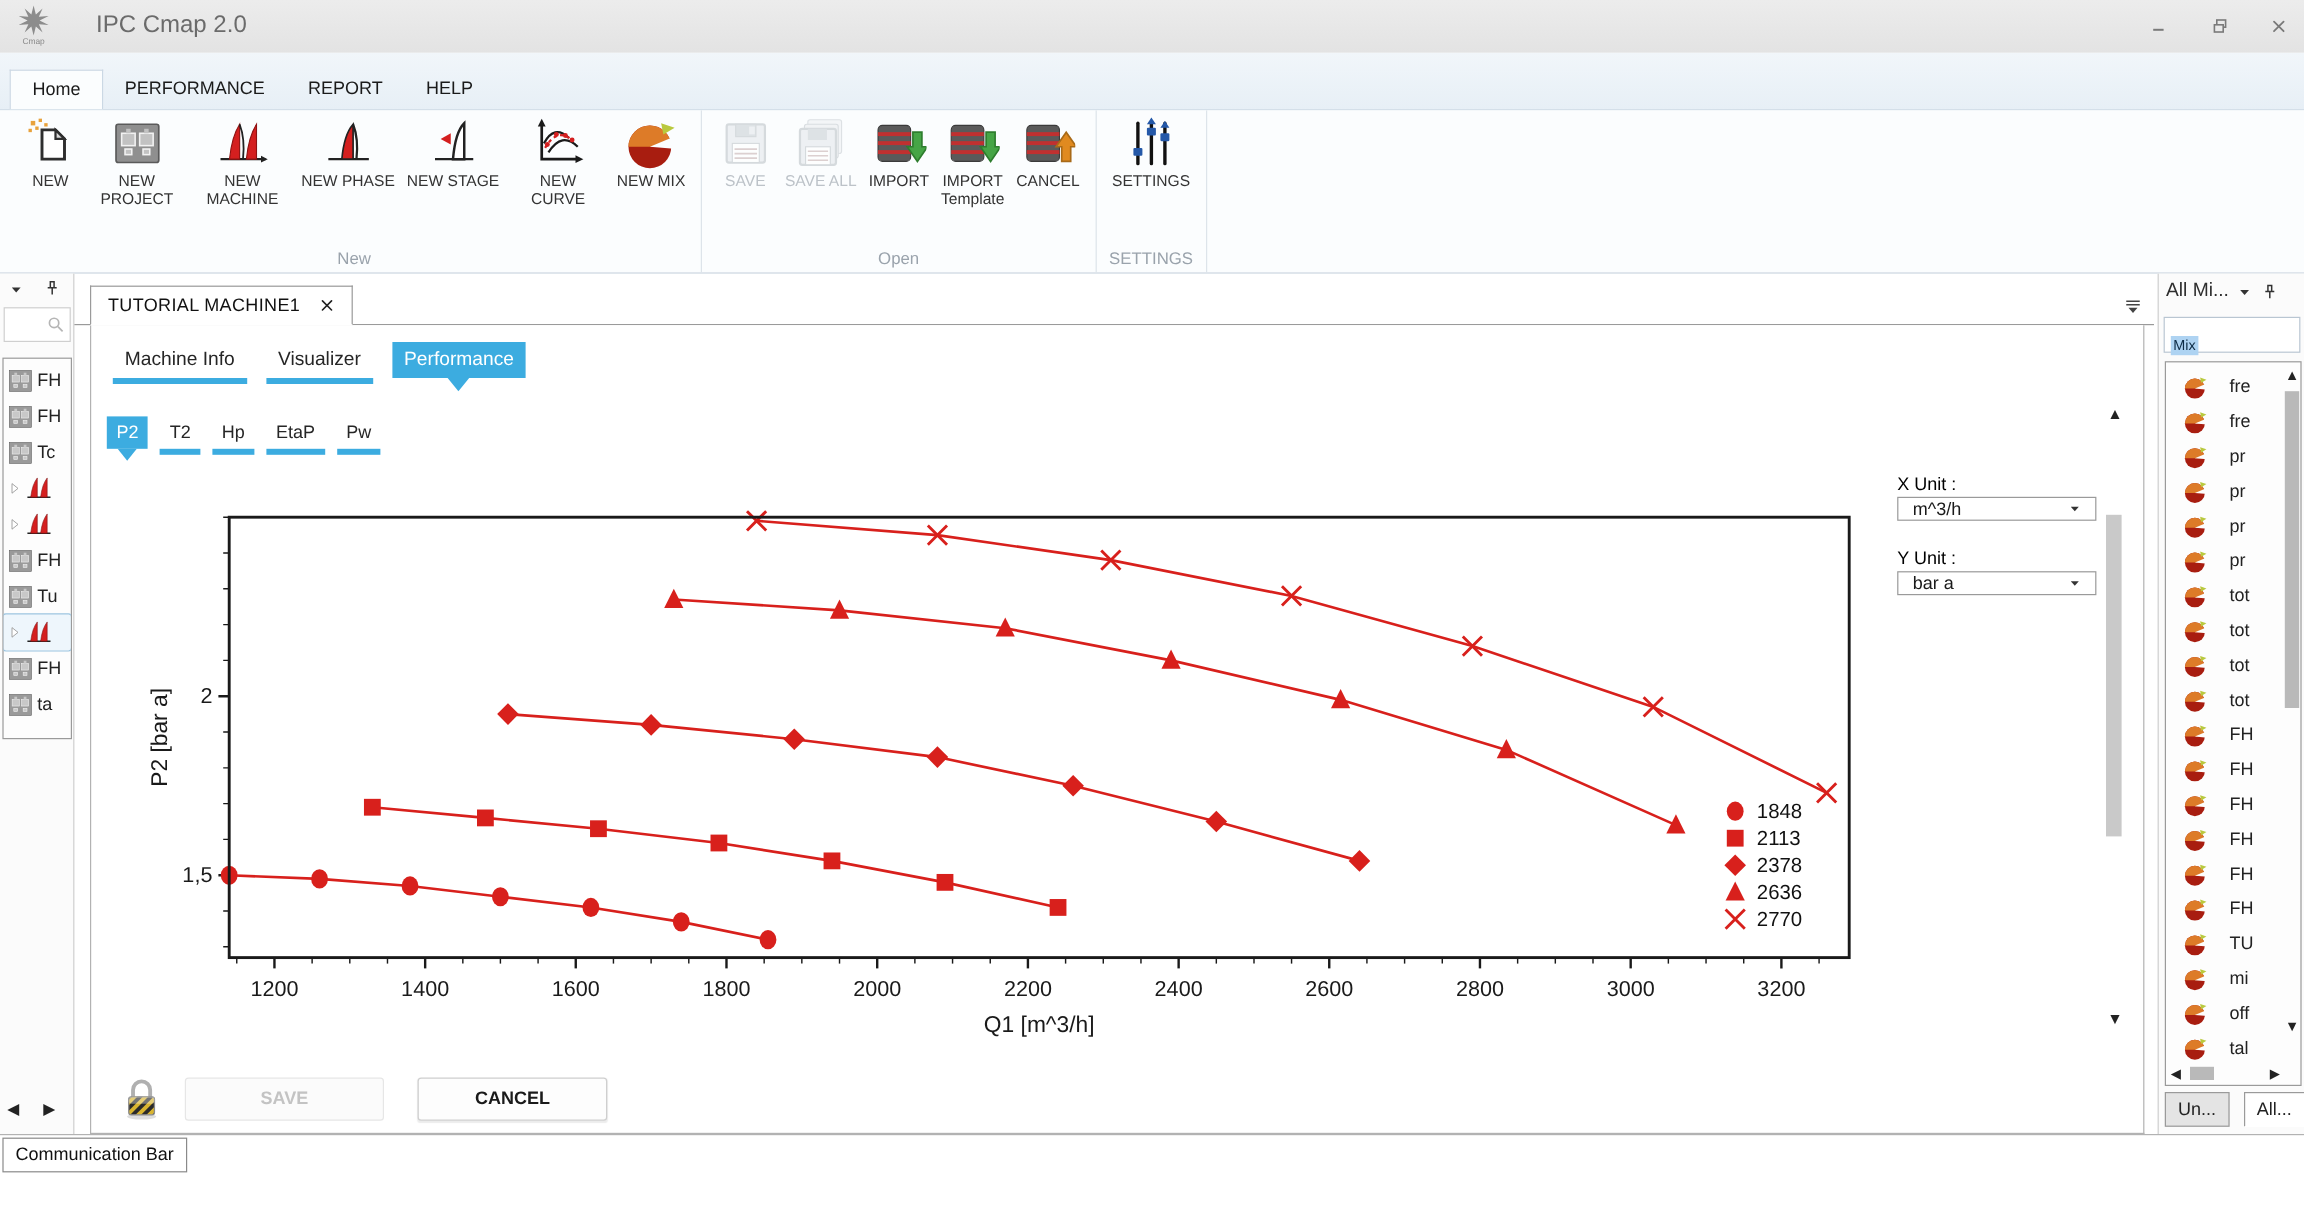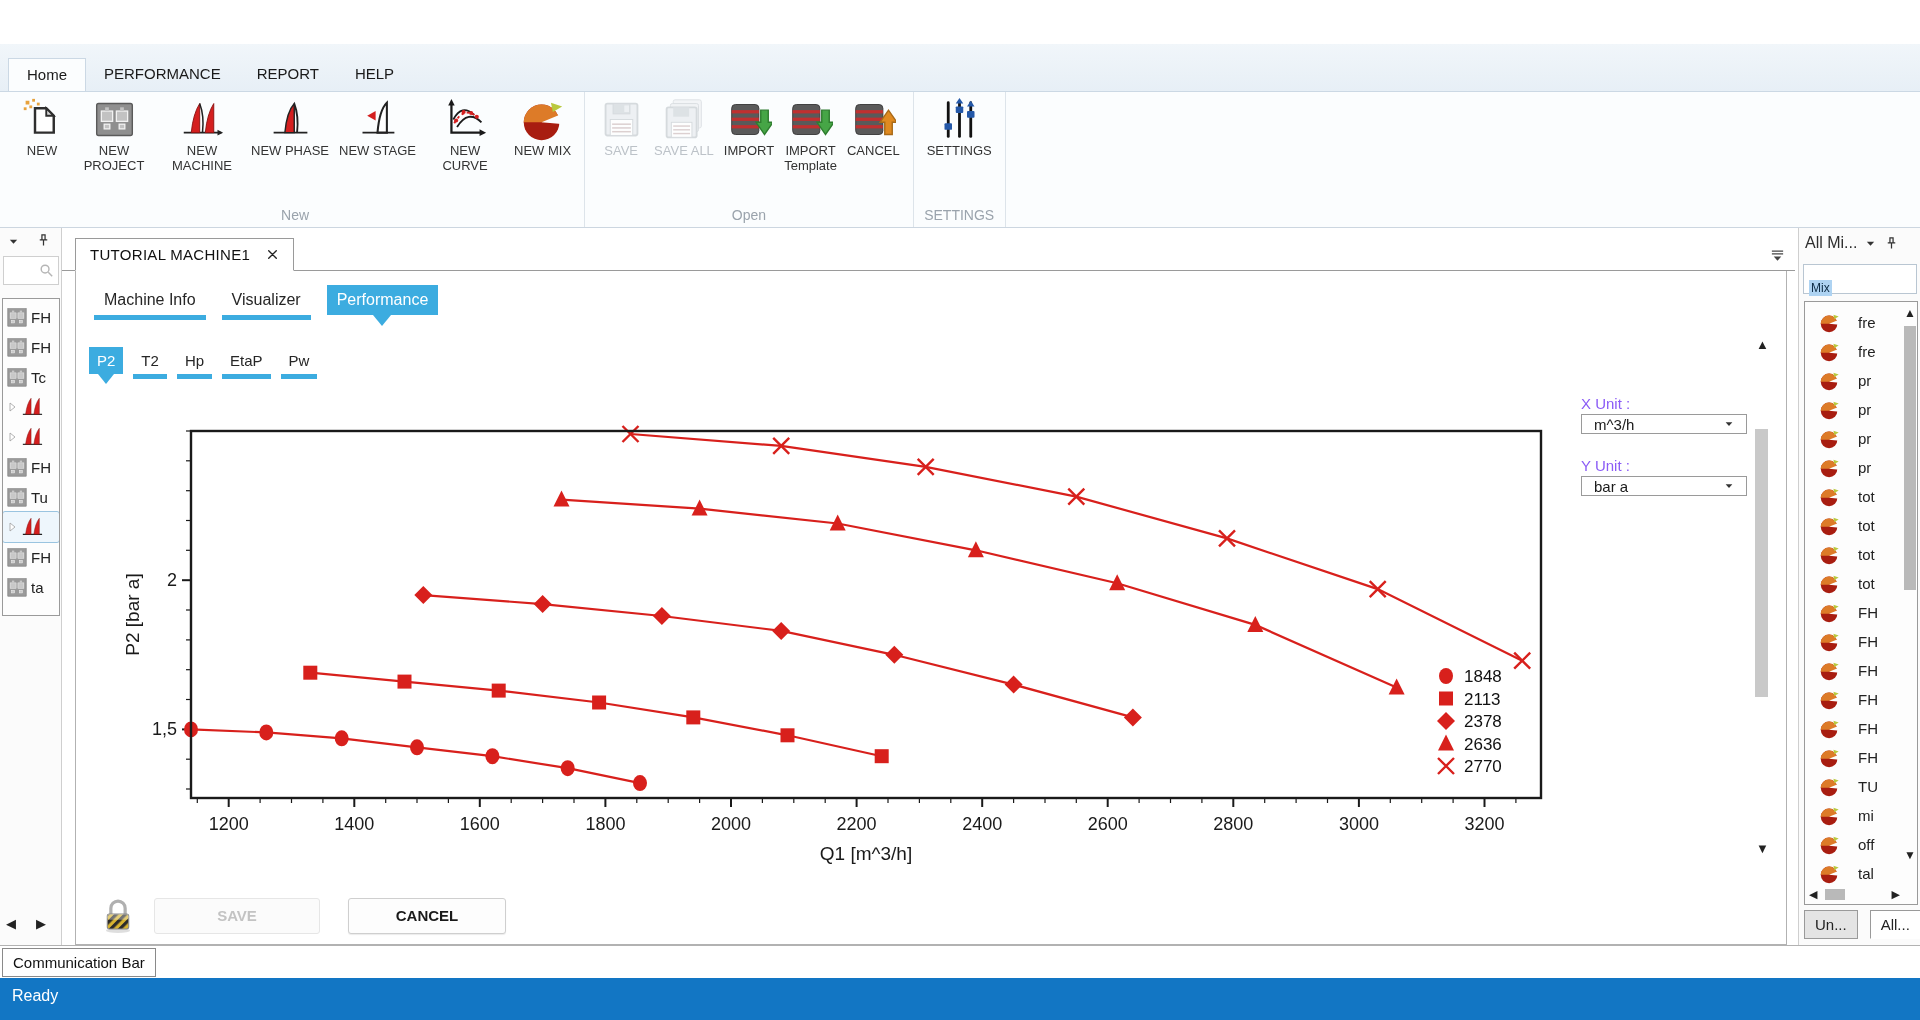--- a/index.html
+++ b/index.html
@@ -75,21 +75,21 @@
   #chart-tabs { position:absolute; left:13px; top:76px; display:flex; }
   .ctab { position:relative; margin-right:10px; padding:5px 8px; font-size:15px; color:#262626; cursor:default; }
   .ctab:not(.active)::after { content:""; position:absolute; left:0; right:0; bottom:-5px; height:5px; background:#3cace0; }
   .ctab.active { background:#3cace0; color:#fff; }
   .ctab.active::after { content:""; position:absolute; left:50%; bottom:-10px; margin-left:-8px;
     border-left:8px solid transparent; border-right:8px solid transparent; border-top:10px solid #3cace0; }
 
   #chart-svg { position:absolute; left:45px; top:147px; }
   #chart-svg text { font-family:"Liberation Sans", sans-serif; }
 
-  .unitlabel { position:absolute; left:1505px; font-size:15px; color:#8b5cf6; }
+  .unitlabel { position:absolute; left:1505px; font-size:15px; color:#000000; }
   .unitsel { position:absolute; left:1505px; width:166px; height:20px; background:#fff; border:1px solid #9a9a9a;
     display:flex; align-items:center; justify-content:space-between; padding:0 12px; font-size:15px; color:#1a1a1a; cursor:default; }
   .doc-sup { position:absolute; left:1680px; top:66px; font-size:13px; color:#222; cursor:default; }
   .doc-sdown { position:absolute; left:1680px; top:570px; font-size:13px; color:#222; cursor:default; }
   .vthumb { position:absolute; left:1679px; top:158px; width:13px; height:268px; background:#c9c9c9; }
 
   .lock { position:absolute; left:22px; top:616px; }
   .lock svg { width:40px; height:54px; }
   .fbtn { position:absolute; top:627px; height:36px; border:1px solid #cfcfcf; border-radius:3px; background:#fdfdfd;
     text-align:center; line-height:34px; font-weight:bold; font-size:15px; color:#1a1a1a; cursor:default; }
@@ -121,20 +121,45 @@
   
   .commrow { position:absolute; left:0; top:945px; width:1920px; height:33px; background:#fff; border-top:1px solid #b2b2b2; }
   .commlabel { position:absolute; left:2px; top:2px; height:29px; border:1px solid #8a8a8a; background:#fff; padding:0 10px; font-size:15px; line-height:27px; color:#111; }
   .statusbar { position:absolute; left:0; top:978px; width:1920px; height:42px; background:#1276c4; color:#fff; font-size:16px; padding:9px 0 0 12px; }
 </style>
 </head>
 <body>
 
 <div id="app" data-name="application-window">
 
+  <div class="titlebar" data-name="title-bar">
+    <span class="logo icon" data-name="app-logo-icon">
+      <svg viewBox="0 0 48 48">
+          <path d="M24 4 L27 16 L36 8 L31 19 L44 18 L32 24 L44 30 L31 29 L36 40 L27 32 L24 44 L21 32 L12 40 L17 29 L4 30 L16 24 L4 18 L17 19 L12 8 L21 16 Z" fill="#8c8c8c"></path>
+        </svg>
+      <span class="logocap" data-name="app-logo-caption">Cmap</span>
+    </span>
+    <span class="apptitle" data-name="window-title">IPC Cmap 2.0</span>
+    <span class="wbtn min" data-name="minimize-button">
+        <svg viewBox="0 0 48 48">
+          <rect x="10" y="30" width="26" height="5" fill="#7a7a7a"></rect>
+        </svg>
+      </span>
+    <span class="wbtn rest" data-name="restore-button">
+        <svg viewBox="0 0 48 48">
+          <rect x="16" y="8" width="22" height="18" fill="none" stroke="#7a7a7a" stroke-width="4"></rect>
+          <rect x="10" y="20" width="22" height="18" fill="#e9e9e9" stroke="#7a7a7a" stroke-width="4"></rect>
+        </svg>
+      </span>
+    <span class="wbtn cls" data-name="close-button">
+        <svg viewBox="0 0 48 48">
+          <path d="M12 12 36 36 M36 12 12 36" stroke="#7a7a7a" stroke-width="4.5" stroke-linecap="round" fill="none"></path>
+        </svg>
+      </span>
+  </div>
 
   <div class="tabrow" data-name="ribbon-tab-bar">
     <div id="ribbon-tabs" data-name="ribbon-tabs">
         <div class="ribbon-tab active" data-name="ribbon-tab-home">Home</div>
         <div class="ribbon-tab" data-name="ribbon-tab-performance">PERFORMANCE</div>
         <div class="ribbon-tab" data-name="ribbon-tab-report">REPORT</div>
         <div class="ribbon-tab" data-name="ribbon-tab-help">HELP</div>
       </div>
   </div>
 
@@ -981,17 +1006,14 @@
     </div>
     <div id="rp-tabs" class="rptabs" data-name="right-panel-tabs">
         <div class="rptab" data-name="right-panel-tab-un">Un...</div>
         <div class="rptab active" data-name="right-panel-tab-all">All...</div>
       </div>
   </div>
 
   <div class="commrow" data-name="communication-bar">
     <div class="commlabel" data-name="communication-bar-label"><span data-name="communication-bar-text">Communication Bar</span></div>
   </div>
-  <div class="statusbar" data-name="status-bar">
-    <span data-name="status-ready">Ready</span>
-  </div>
 
 </div>
 
 </body></html>

